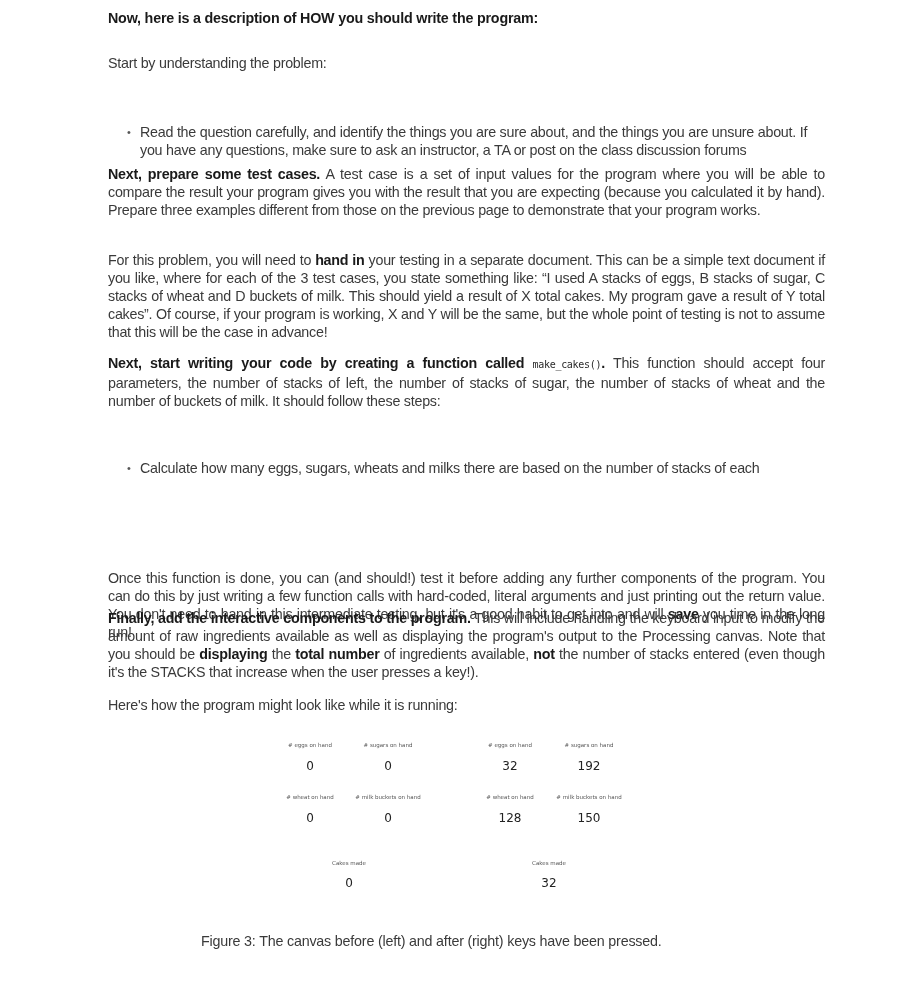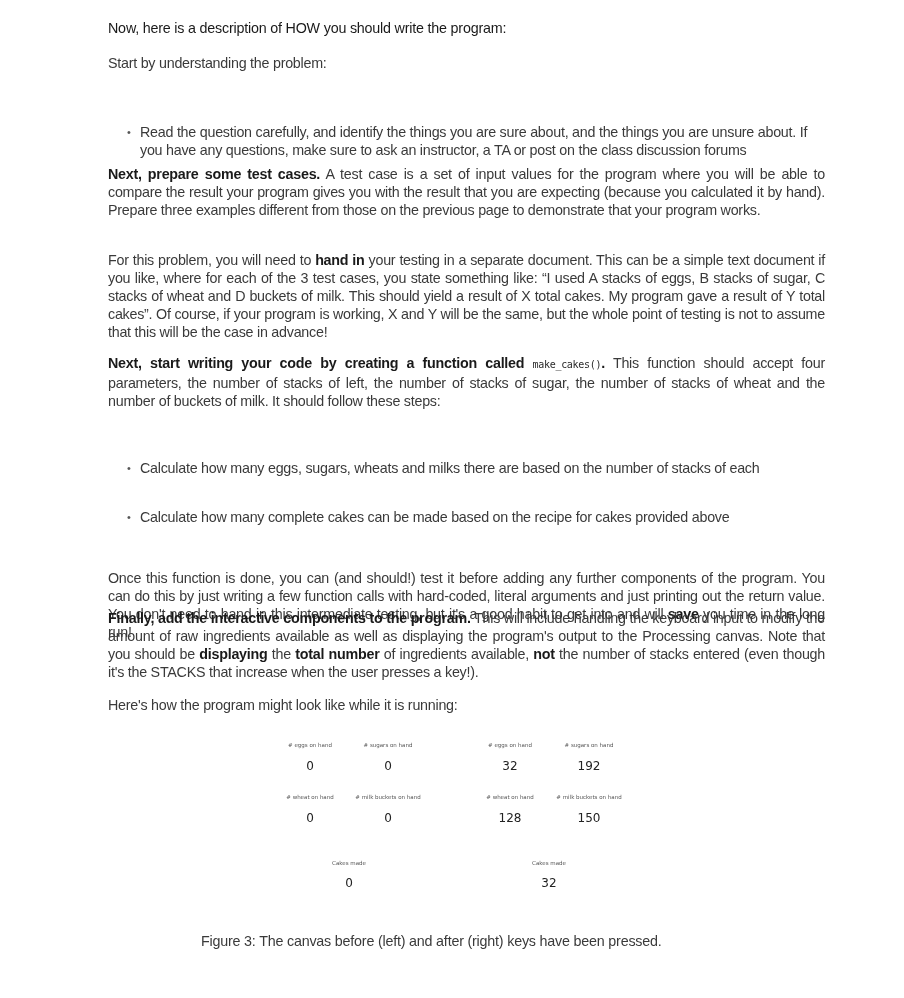--- a/index.html
+++ b/index.html
@@ -18,23 +18,23 @@
       line-height: 18px;
     }
     .page {
       position: absolute;
       left: 108px;
       top: 0;
       width: 717px;
     }
     .heading {
       position: absolute;
-      top: 19px;
+      top: 9px;
       left: 0;
-      font-weight: normal;
+      font-weight: bold;
       color: #1a1a1a;
       font-size: 14.3px;
       letter-spacing: -0.2px;
     }
     .para {
       position: absolute;
       left: 0;
       width: 717px;
       text-align: justify;
       letter-spacing: -0.25px;
@@ -127,21 +127,20 @@
   <div class="para" style="top:251px;">
     <span>For this problem, you will need to </span><b>hand in</b><span> your testing in a separate document. This can be a simple text document if you like, where for each of the 3 test cases, you state something like: “I used A stacks of eggs, B stacks of sugar, C stacks of wheat and D buckets of milk. This should yield a result of X total cakes. My program gave a result of Y total cakes”. Of course, if your program is working, X and Y will be the same, but the whole point of testing is not to assume that this will be the case in advance!</span>
   </div>
 
   <div class="para" style="top:354px;">
     <b>Next, start writing your code by creating a function called </b><span class="code">make_cakes()</span><b>.</b><span> This function should accept four parameters, the number of stacks of left, the number of stacks of sugar, the number of stacks of wheat and the number of buckets of milk. It should follow these steps:</span>
   </div>
 
   <ul class="bullet-list bl-steps" style="top:428px;">
     <li class="bullet"><b></b><span>Calculate how many eggs, sugars, wheats and milks there are based on the number of stacks of each</span></li>
-    <li class="bullet"><b></b><span>Calculate how many complete cakes can be made based on the recipe for cakes provided above</span></li>
   </ul>
 
   <div class="para" style="top:523px;margin-top:46px;">
     <span>Once this function is done, you can (and should!)  test it before adding any further components of the program. You can do this by just writing a few function calls with hard-coded, literal arguments and just printing out the return value. You don't need to hand in this intermediate testing, but it's a good habit to get into and will </span><b>save</b><span> you time in the long run!</span>
   </div>
 
   <div class="para" style="top:609px;">
     <b>Finally, add the interactive components to the program.</b><span> This will include handling the keyboard input to modify the amount of raw ingredients available as well as displaying the program's output to the Processing canvas. Note that you should be </span><b>displaying</b><span> the </span><b>total number</b><span> of ingredients available, </span><b>not</b><span> the number of stacks entered (even though it's the STACKS that increase when the user presses a key!).</span>
   </div>
 

